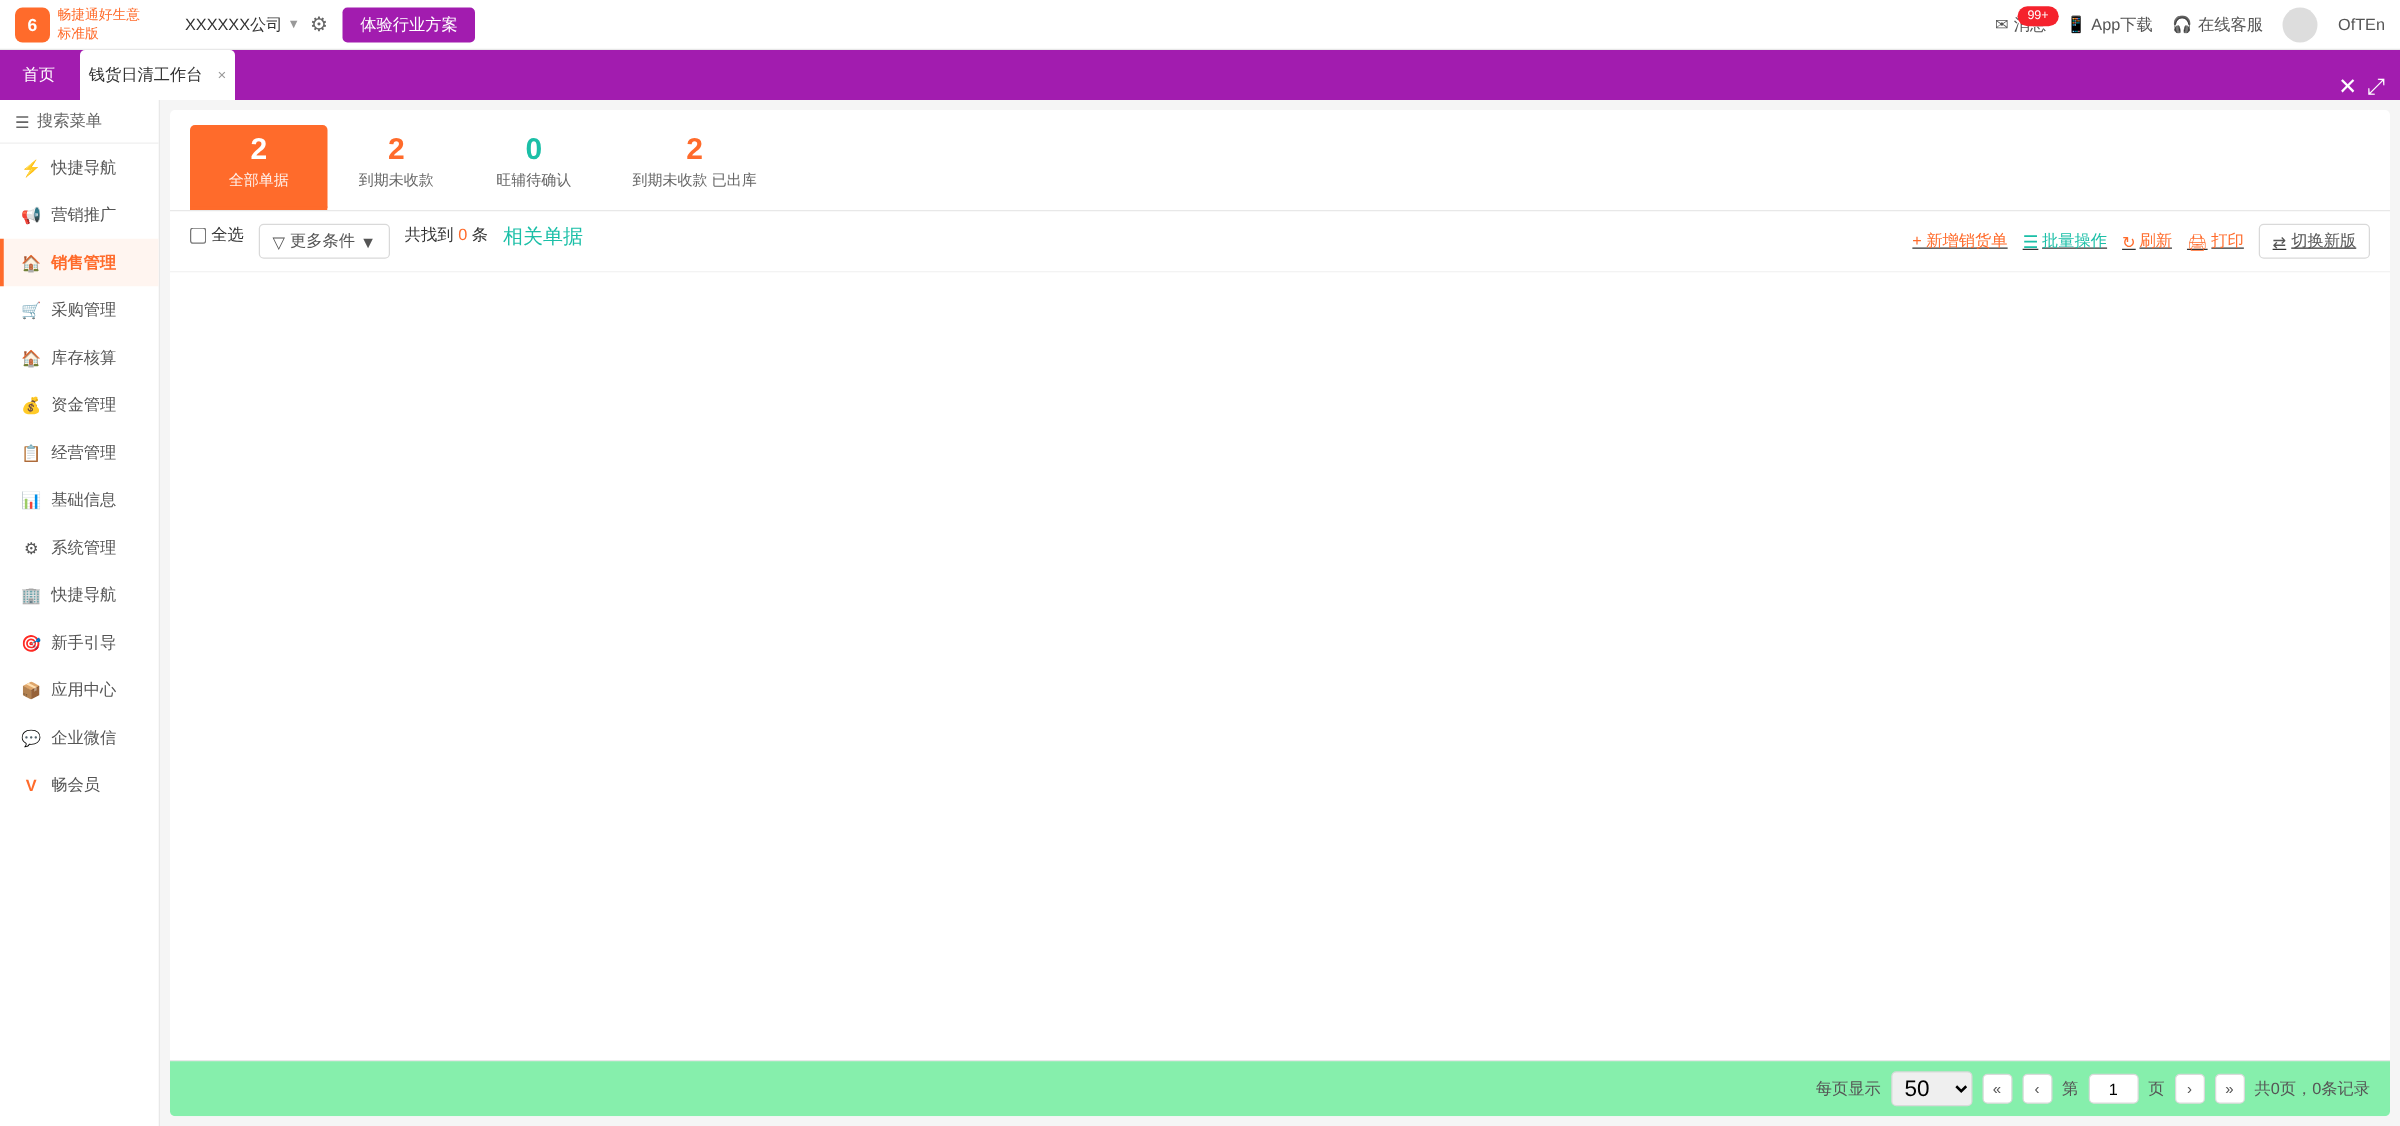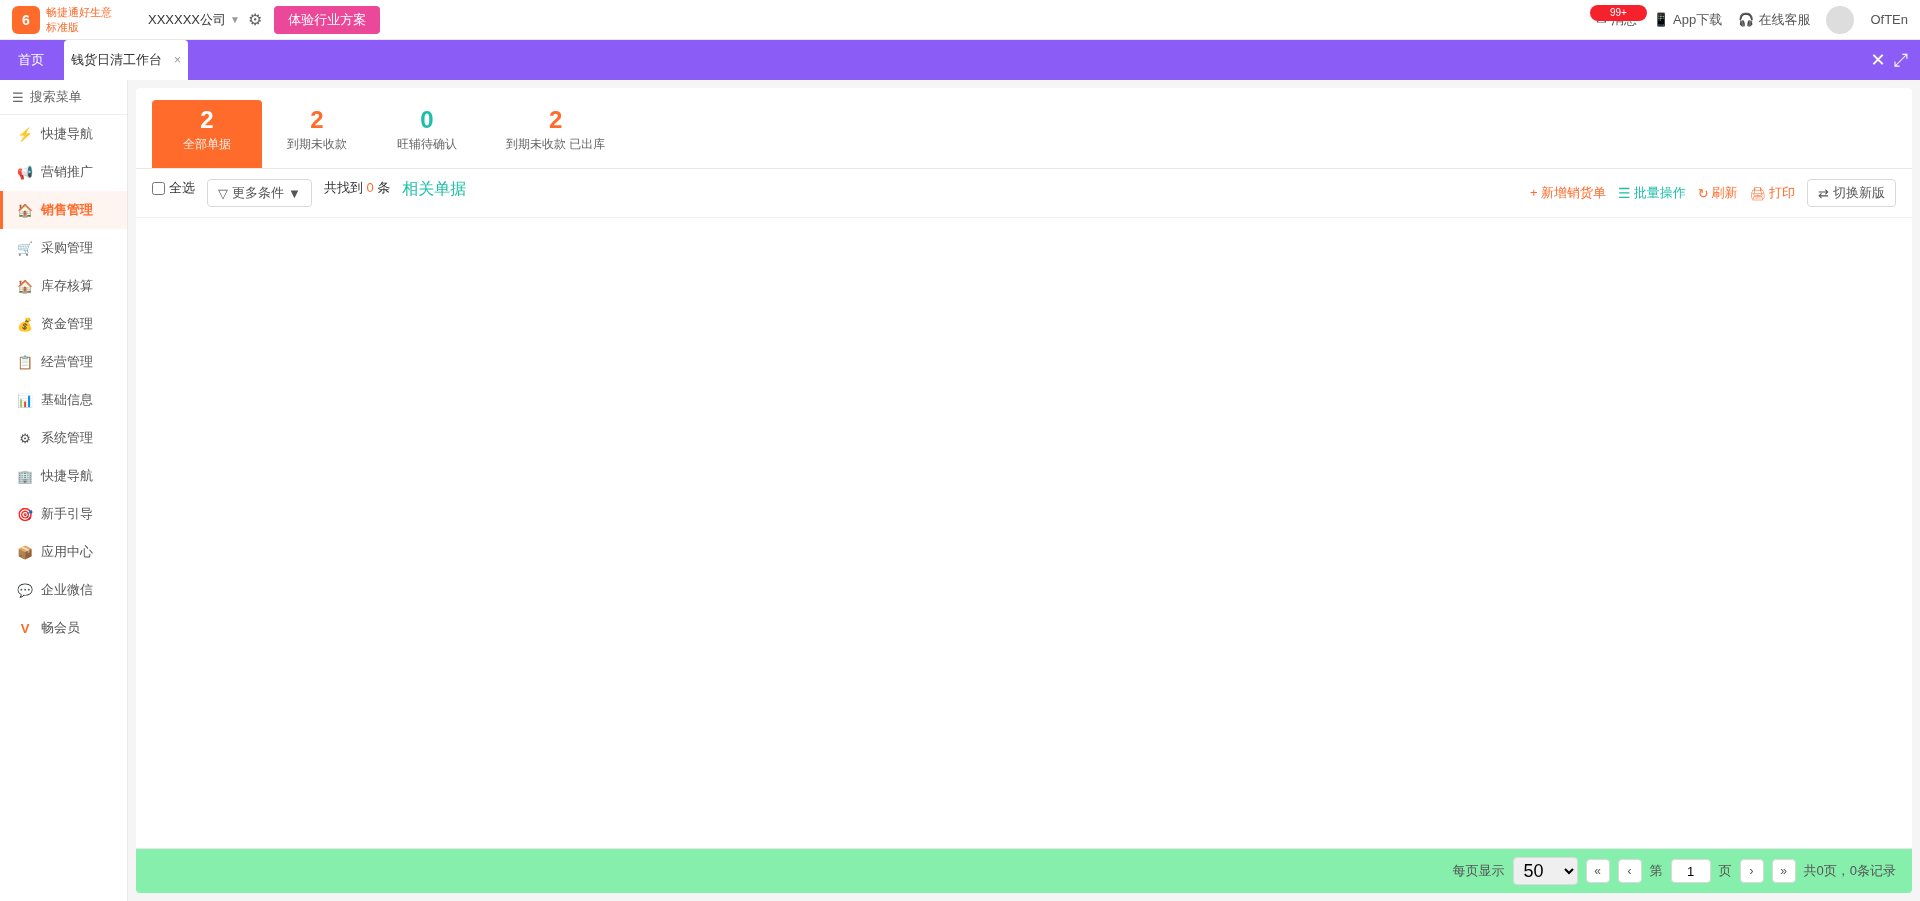--- a/index.html
+++ b/index.html
@@ -45,21 +45,21 @@
       margin-left: 8px;
     }
     .top-bar-company .arrow { color: #999; font-size: 10px; }
     .top-bar-gear {
       margin-left: 8px;
       color: #666;
       cursor: pointer;
       font-size: 16px;
     }
     .top-bar-btn {
-      background: #ec4899;
+      background: #a21caf;
       color: #fff;
       border: none;
       border-radius: 4px;
       padding: 5px 14px;
       font-size: 13px;
       cursor: pointer;
       margin-left: 12px;
     }
     .top-bar-right {
       margin-left: auto;
@@ -74,21 +74,21 @@
       color: #555;
       cursor: pointer;
       position: relative;
       font-size: 13px;
     }
     .badge {
       background: #f5222d;
       color: #fff;
       border-radius: 8px;
       font-size: 10px;
-      padding: 0 20px;
+      padding: 0 8px;
       min-width: 16px;
       height: 16px;
       display: inline-flex;
       align-items: center;
       justify-content: center;
       position: absolute;
       top: -6px; right: -10px;
     }
     .top-bar-app, .top-bar-service {
       display: flex; align-items: center; gap: 4px;
@@ -97,23 +97,23 @@
     .avatar-circle {
       width: 28px; height: 28px;
       background: #ddd;
       border-radius: 50%;
     }
     .avatar-name { color: #555; font-size: 13px; }
 
     
     .tabs-bar {
       height: 40px;
-      background: #8b5cf6;
-      display: flex;
-      align-items: center;
+      background: #a21caf;
+      display: flex;
+      align-items: flex-end;
       padding: 0;
       position: fixed;
       top: 40px; left: 0; right: 0;
       z-index: 99;
     }
     .tab-home {
       height: 40px;
       padding: 0 18px;
       display: flex;
       align-items: center;
@@ -281,20 +281,21 @@
       background: #fff;
     }
     .found-text { font-size: 13px; color: #333; }
     .found-count { color: #ff6b2b; }
     .related-link { color: #1bbfa7; cursor: pointer; font-size: 16px; }
     .toolbar-right {
       margin-left: auto;
       display: flex;
       align-items: center;
       gap: 12px;
+      text-decoration: underline;
     }
     .toolbar-add-btn {
       color: #ff6b2b;
       cursor: pointer;
       font-size: 13px;
       display: flex; align-items: center; gap: 3px;
     }
     .toolbar-batch-btn {
       color: #1bbfa7;
       cursor: pointer;

